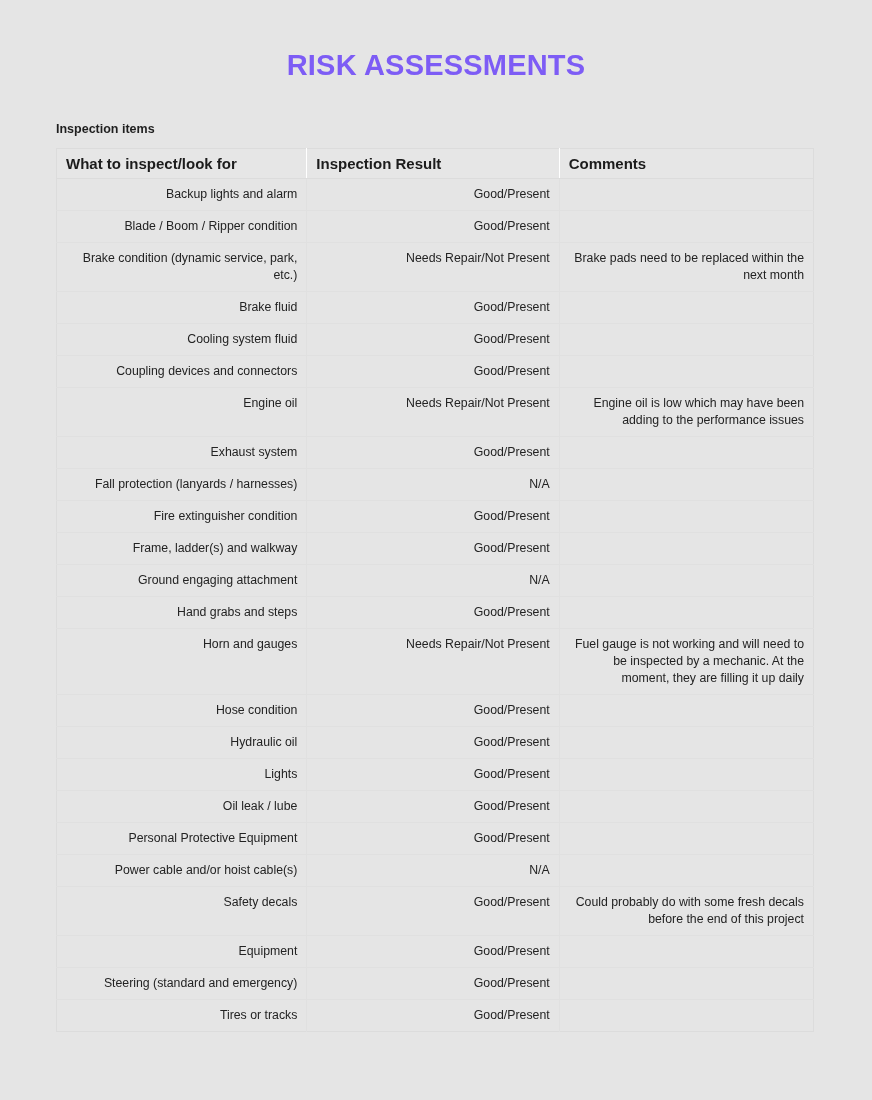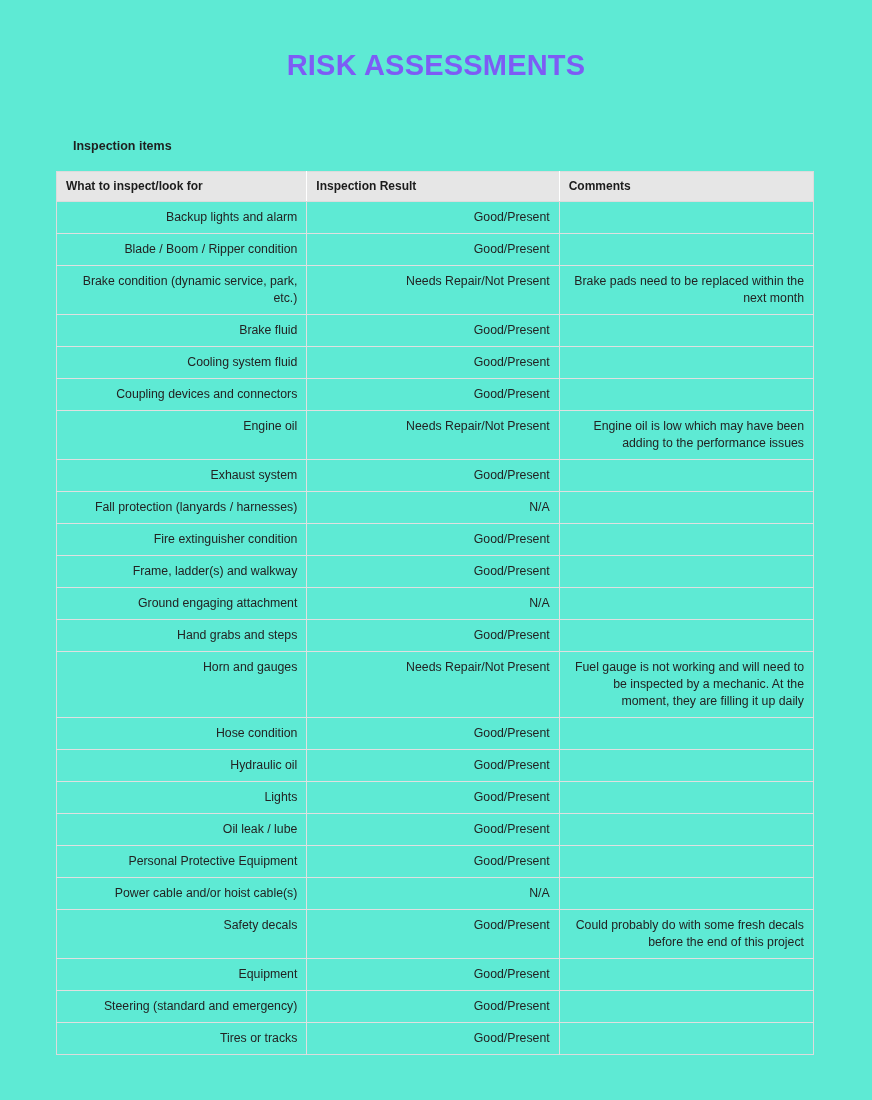--- a/index.html
+++ b/index.html
@@ -13,35 +13,35 @@
     height: 1100px;
     font-family: "Liberation Sans", "DejaVu Sans", sans-serif;
     color: #1a1a1a;
     -webkit-font-smoothing: antialiased;
   }
   .page {
     position: relative;
     width: 872px;
     height: 1100px;
     box-sizing: border-box;
-    background: #5eead4;
+    background: #e5e5e5;
     overflow: hidden;
   }
   .doc-title {
     margin: 0;
     padding-top: 47px;
     text-align: center;
     font-size: 29px;
     line-height: 36px;
     font-weight: bold;
     letter-spacing: 0.2px;
     color: #7d5cf5;
   }
   .section-label {
-    margin: 17px;
+    margin: 0;
     padding-left: 56px;
     padding-top: 38px;
     font-size: 12.5px;
     line-height: 16px;
     font-weight: bold;
     color: #1f1f1f;
   }
   .table-wrap {
     margin-left: 56px;
     margin-top: 11px;
@@ -52,21 +52,21 @@
     width: 758px;
     table-layout: fixed;
     border: 1px solid #dcdcdc;
   }
   table.inspection col.c1 { width: 250px; }
   table.inspection col.c2 { width: 252px; }
   table.inspection col.c3 { width: 254px; }
   table.inspection thead th {
     background: #e6e6e6;
     text-align: left;
-    font-size: 12px;
+    font-size: 15px;
     line-height: 15px;
     font-weight: bold;
     color: #1c1c1c;
     padding: 7px 9px 7px 9px;
     border-right: 1px solid #ffffff;
     border-bottom: 1px solid #dcdcdc;
     vertical-align: middle;
     height: 26px;
     box-sizing: border-box;
   }

